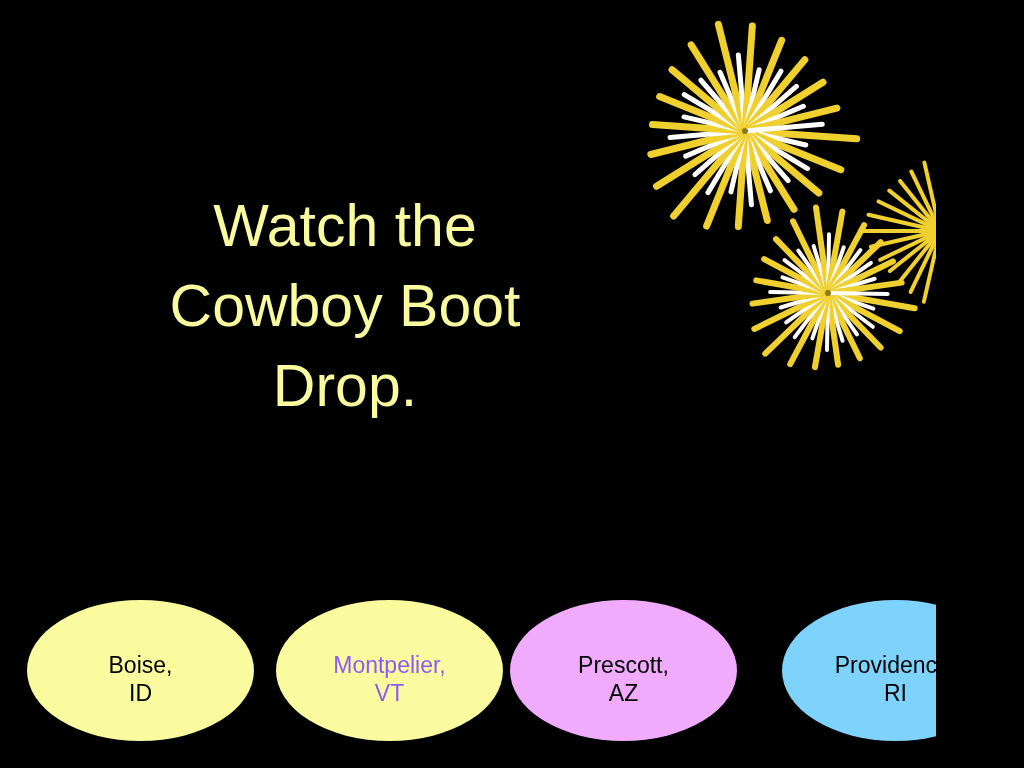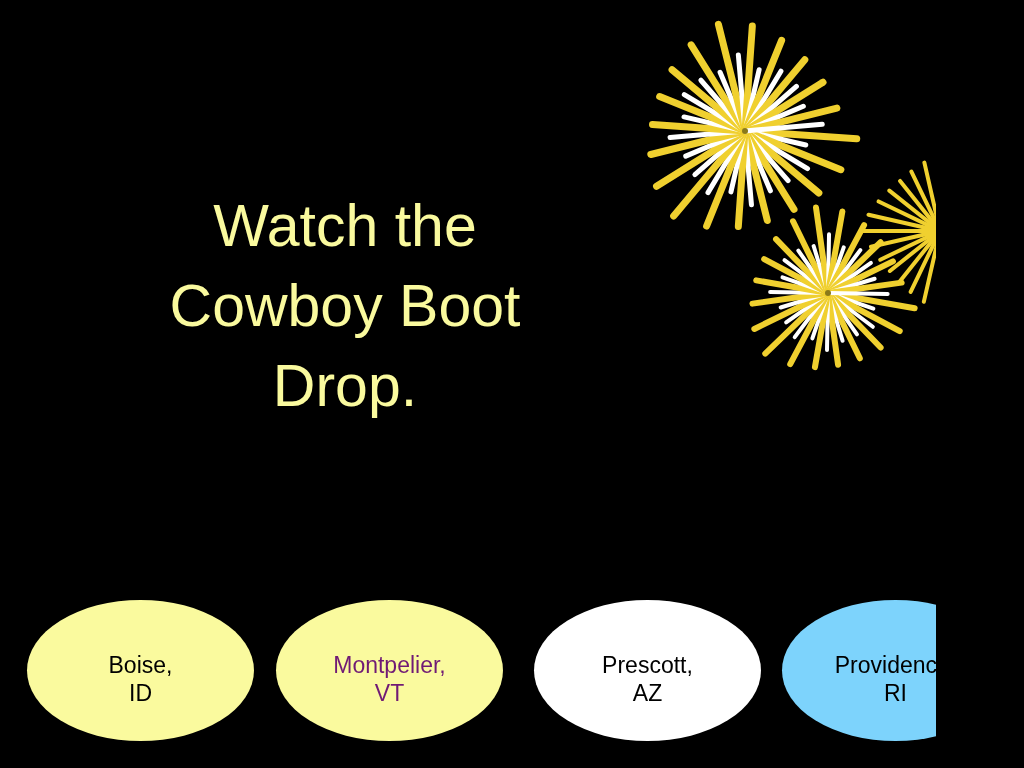--- a/index.html
+++ b/index.html
@@ -185,25 +185,25 @@
   </svg>
 
   <div id="title-block" style="color: rgb(250, 250, 158);">Watch the
 Cowboy Boot
 Drop.</div>
 
   <div class="ellipse" id="ellipse-0" style="left: 27px; width: 227px; background: rgb(250, 250, 158); color: rgb(0, 0, 0);">
     <span class="lbl">Boise,
 ID</span>
   </div>
-  <div class="ellipse" id="ellipse-1" style="left: 276px; width: 227px; background: rgb(250, 250, 158); color: #701a75;">
+  <div class="ellipse" id="ellipse-1" style="left: 276px; width: 227px; background: rgb(250, 250, 158); color: #8b5cf6;">
     <span class="lbl">Montpelier,
 VT</span>
   </div>
-  <div class="ellipse" id="ellipse-2" style="left: 534px; width: 227px; background: #ffffff; color: rgb(0, 0, 0);">
+  <div class="ellipse" id="ellipse-2" style="left: 510px; width: 227px; background: #f0abfc; color: rgb(0, 0, 0);">
     <span class="lbl">Prescott,
 AZ</span>
   </div>
   <div class="ellipse" id="ellipse-3" style="left: 782px; width: 227px; background: #7dd3fc; color: rgb(0, 0, 0);">
     <span class="lbl">Providence,
 RI</span>
   </div>
 
 </div>
 

